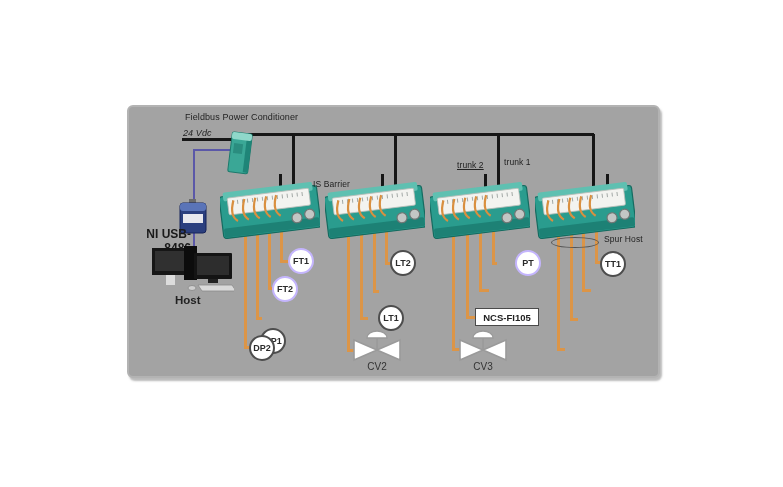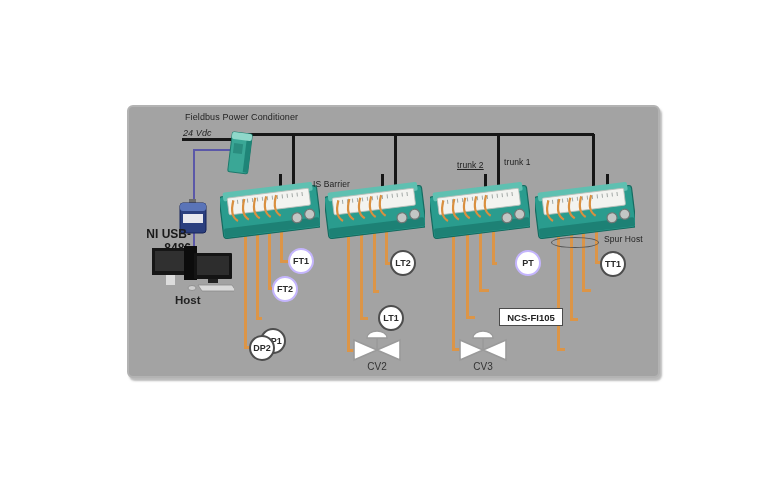--- a/index.html
+++ b/index.html
@@ -11,21 +11,21 @@
   .lbl{font-size:9px;color:#222;white-space:nowrap;letter-spacing:.1px;}
   .lbl.sm{font-size:8.5px;}
   .bk{background:#161616;}
   .pu{background:#5b58a8;}
   .ow{background:#dc9547;}
   .tag{width:26px;height:26px;border-radius:50%;background:#fff;box-sizing:border-box;
        display:flex;align-items:center;justify-content:center;font-size:9px;font-weight:bold;color:#2b2b2b;}
   .tag.light{border:2px solid #c4b5fd;}
   .tag.dark{border:2px solid #4d4d4d;}
   .ncs{box-sizing:border-box;border:1.5px solid #4a4a4a;background:#fff;display:flex;
-       align-items:center;justify-content:center;font-size:9.5px;font-weight:bold;color:#222;margin-left:24px;}
+       align-items:center;justify-content:center;font-size:9.5px;font-weight:bold;color:#222;}
   .ell{box-sizing:border-box;border:1.5px solid #555;border-radius:50%;background:transparent;}
   .vlbl{font-size:10px;color:#333;text-align:center;}
   .hostlbl{font-size:11.5px;color:#222;font-weight:600;}
   .usblbl{font-size:12px;color:#1a1a1a;font-weight:700;text-align:right;}
 </style>
 </head>
 <body>
 
 <div class="canvas">
  <div class="frame">

